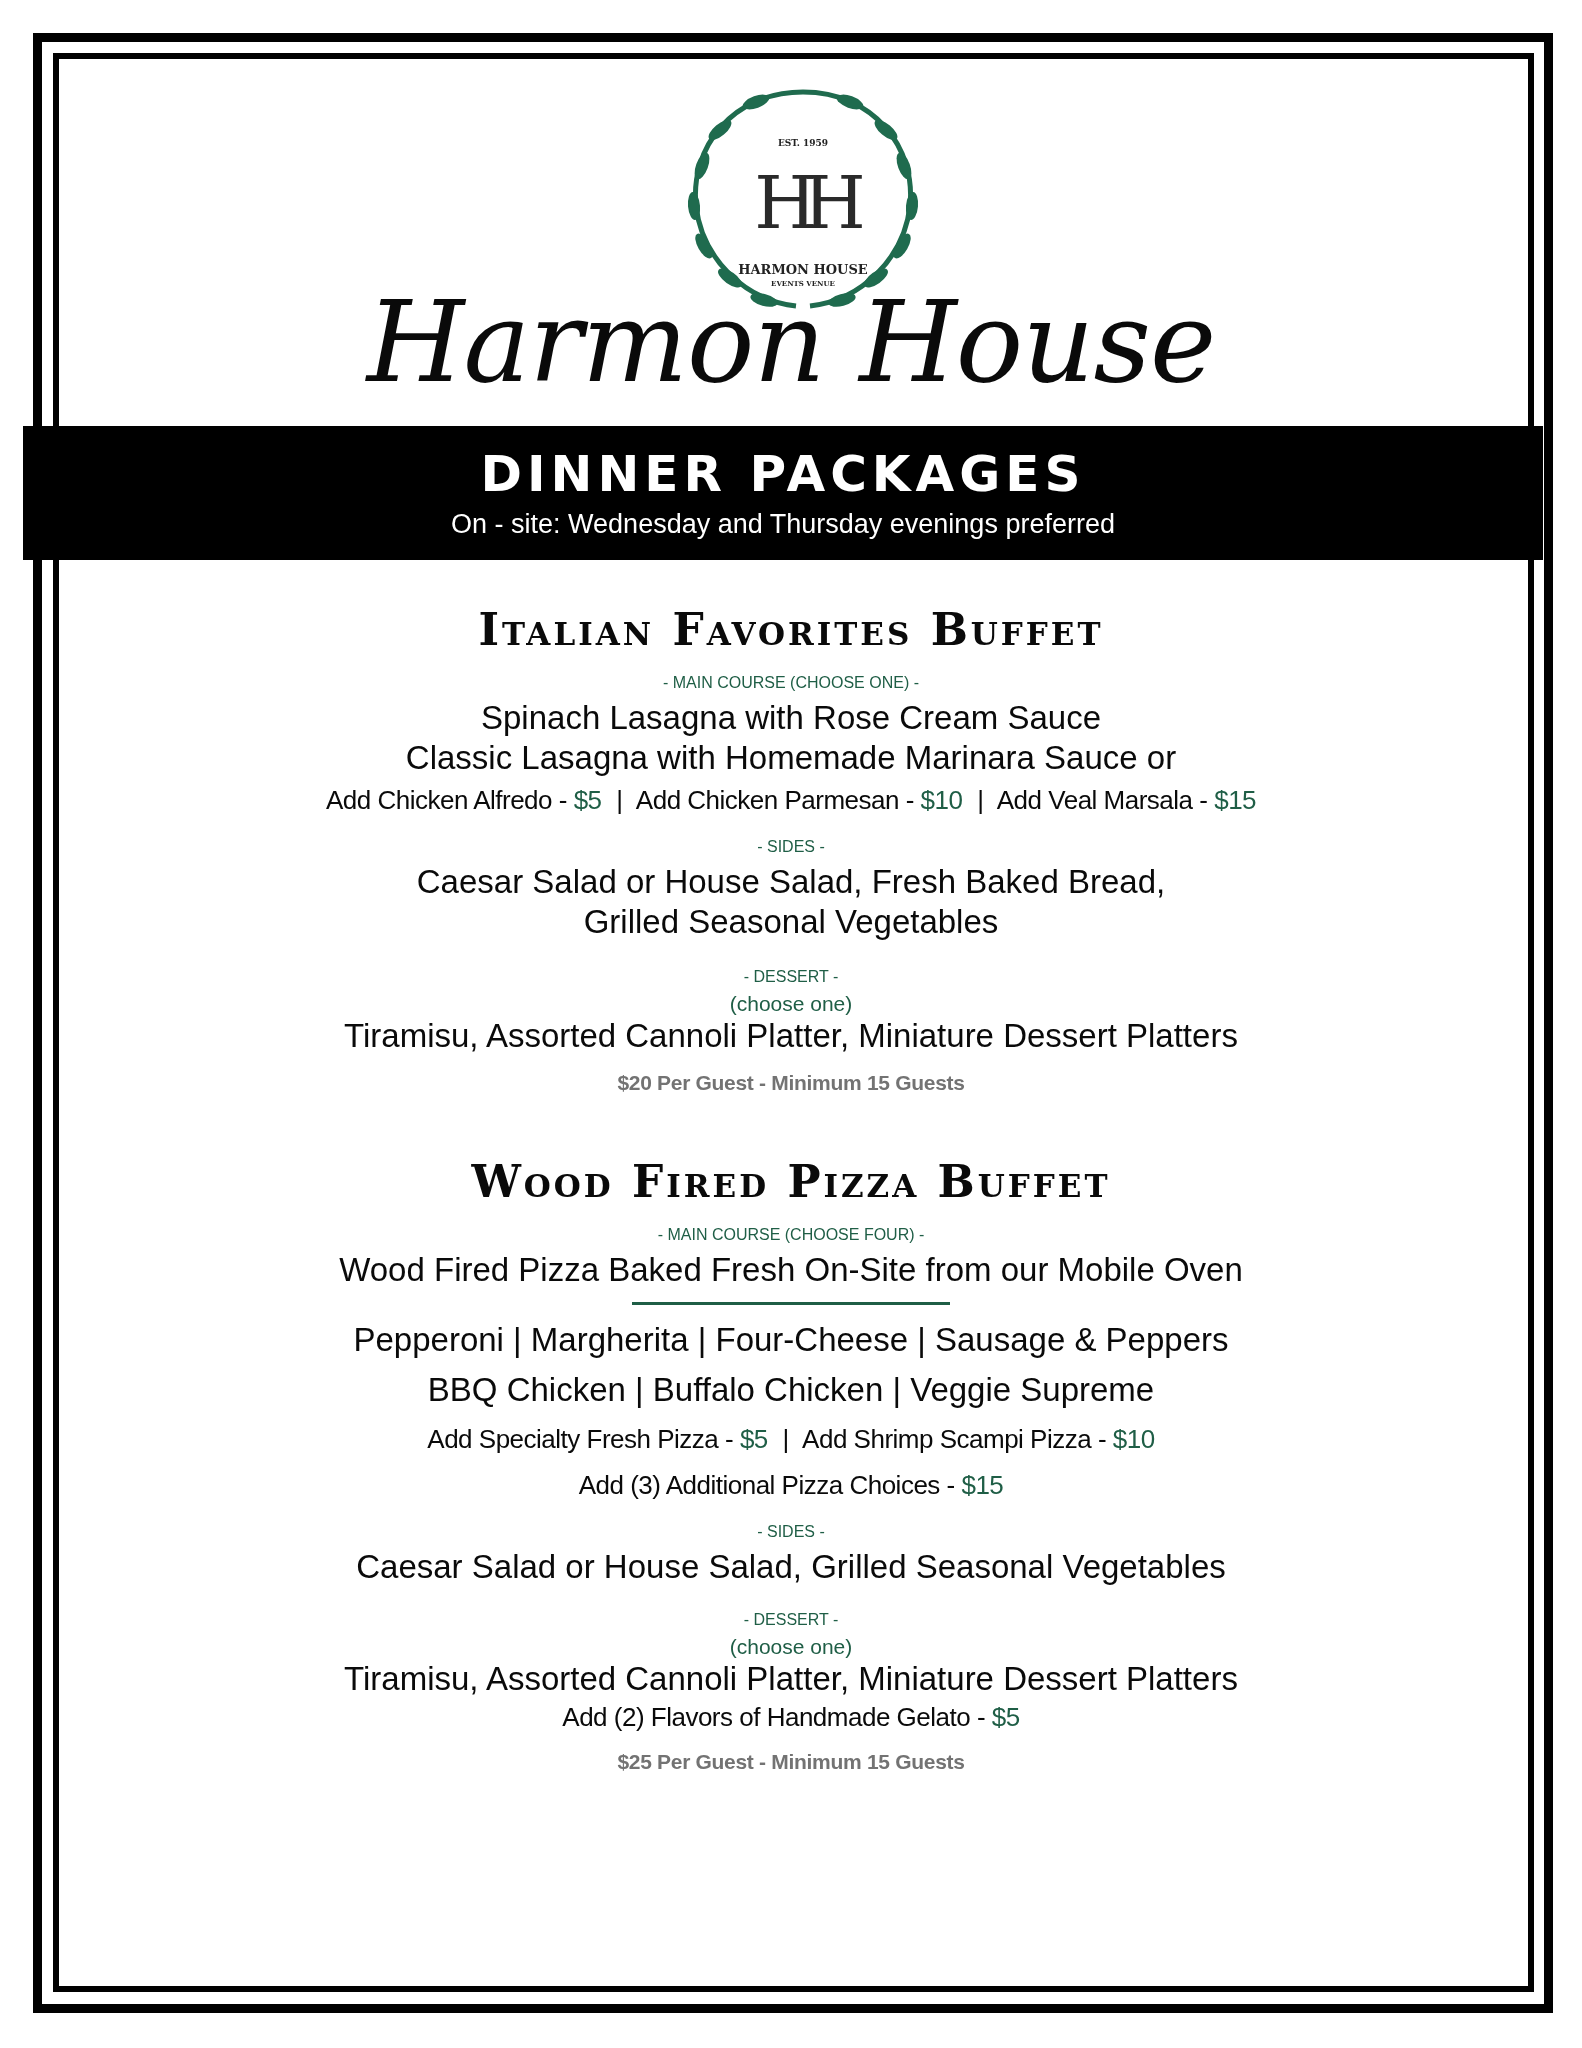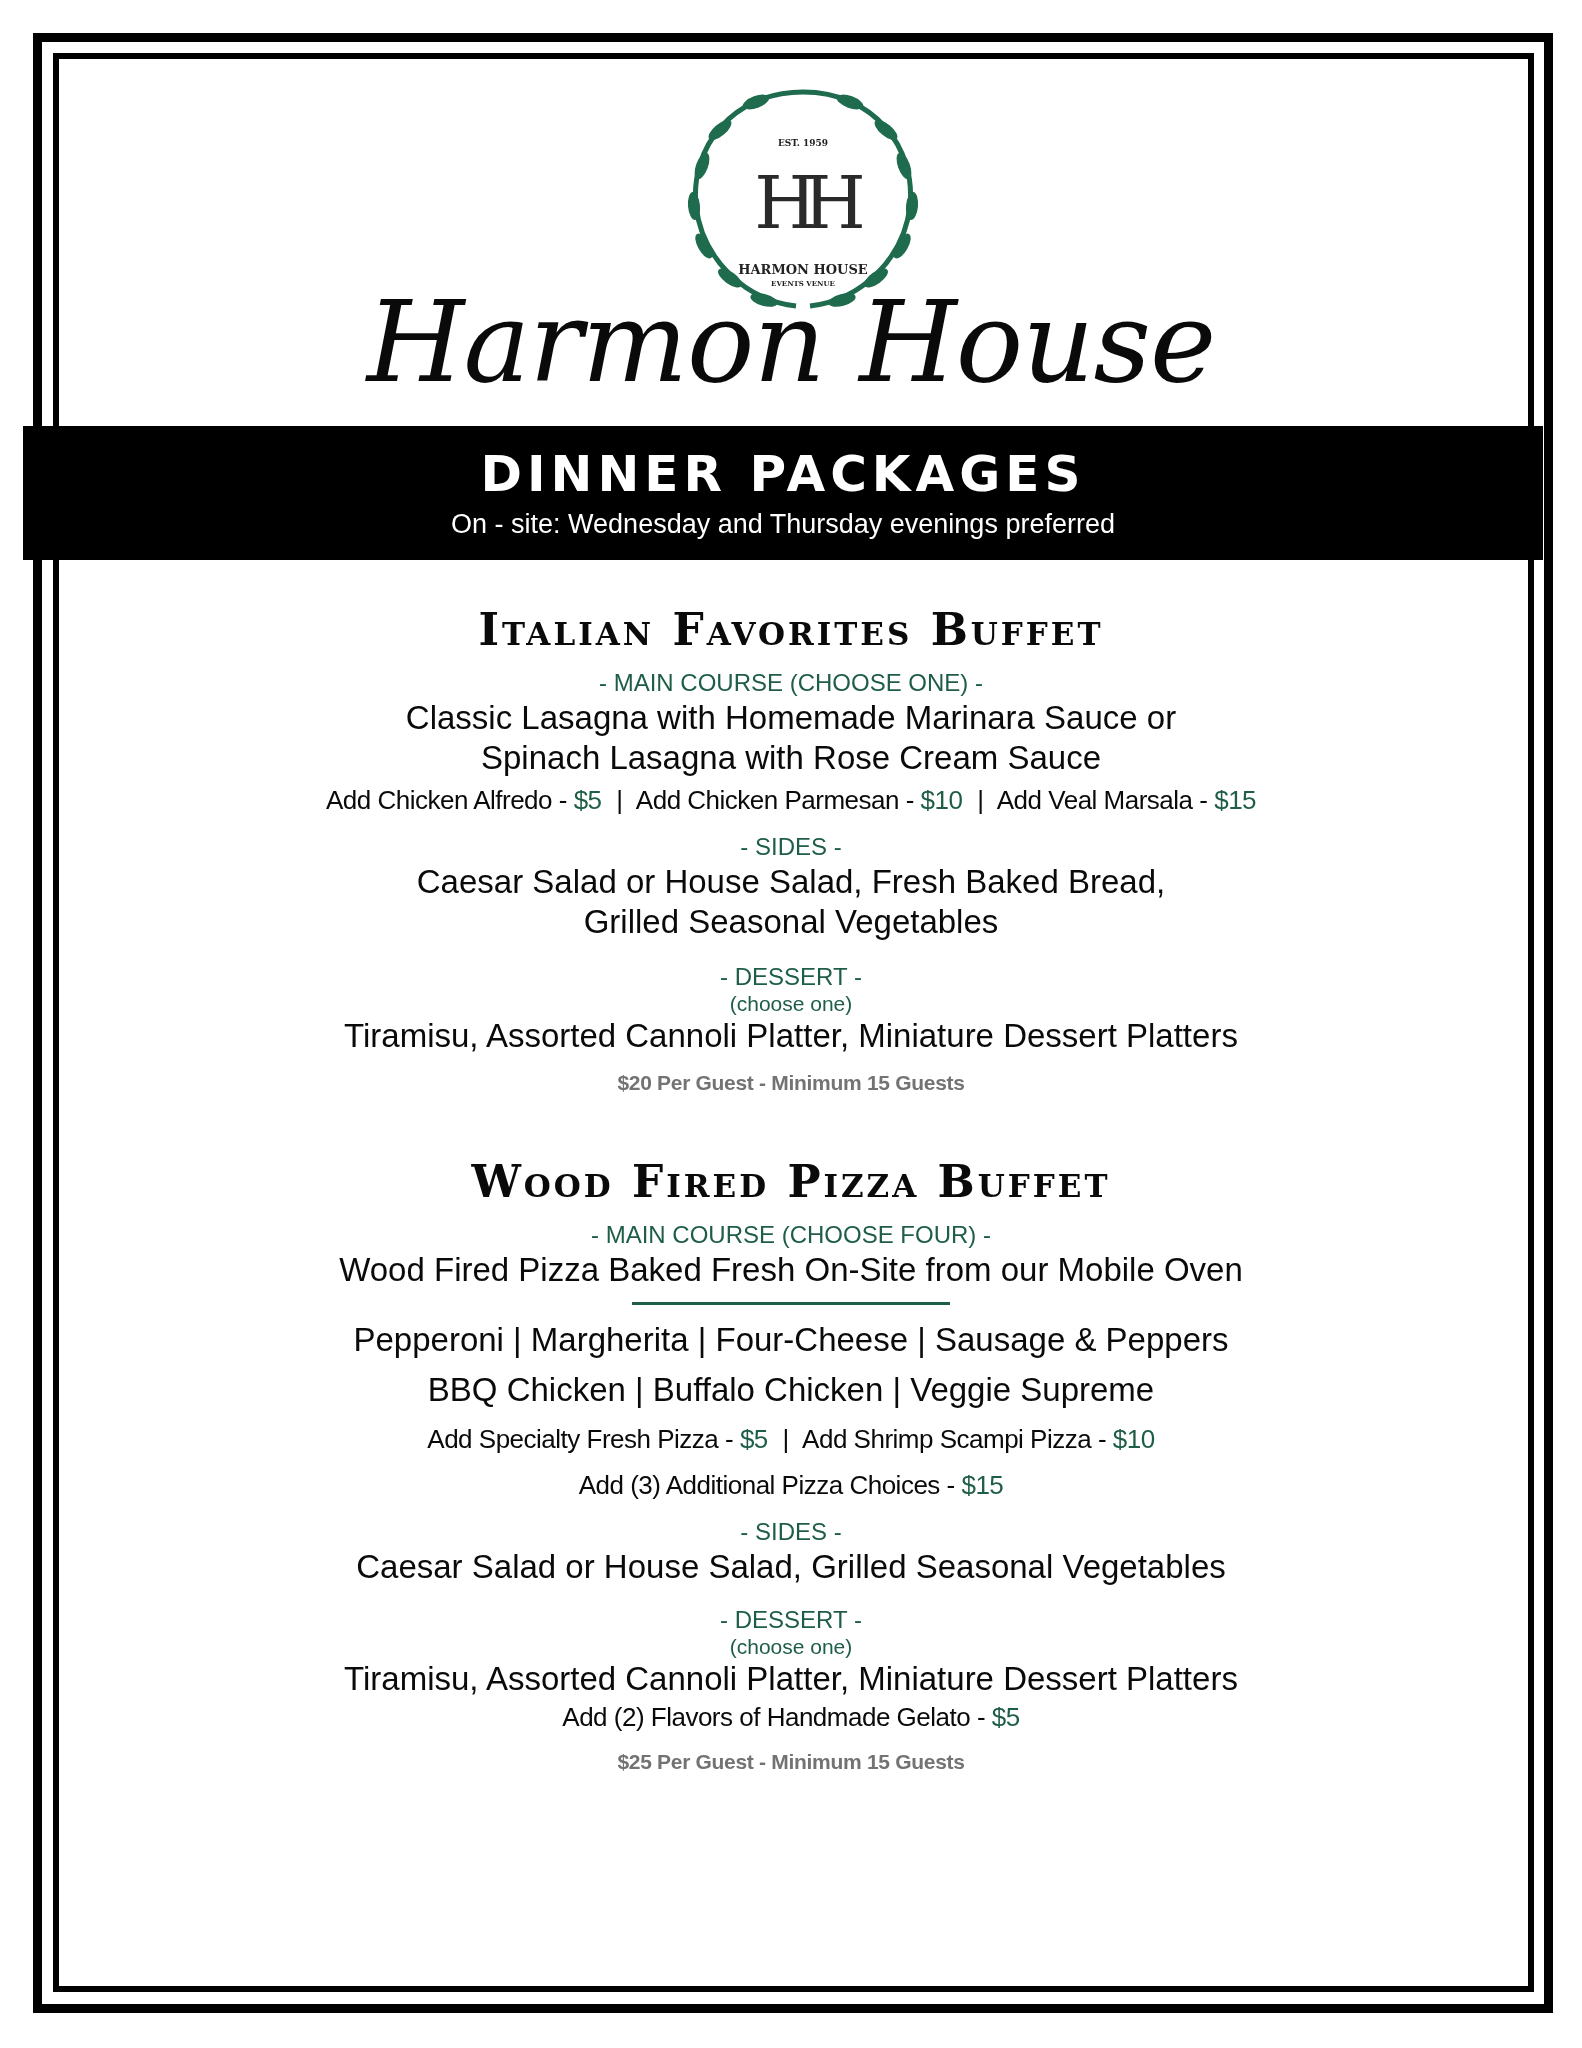--- a/index.html
+++ b/index.html
@@ -9,21 +9,21 @@
     .band { position: absolute; left: 23px; top: 426px; width: 1520px; height: 134px; background: #000; text-align: center; color: #fff; }
     .band-title { margin-top: 20px; font-family: "DejaVu Sans", sans-serif; font-weight: bold; font-size: 50px; letter-spacing: 5px; line-height: 56px; }
     .band-sub { margin-top: 6px; font-family: "Liberation Sans", sans-serif; font-weight: normal; font-size: 27px; line-height: 32px; }
 
     .logo { position: absolute; left: 672px; top: 78px; width: 262px; height: 240px; }
     .logo svg { width: 100%; height: 100%; }
     .script-title { position: absolute; left: 0; width: 1582px; top: 282px; text-align: center; font-family: "DejaVu Serif", serif; font-style: italic; font-size: 112px; line-height: 120px; color: #0a0a0a; letter-spacing: -1px; }
 
     .content { position: absolute; left: 0; width: 1582px; top: 600px; text-align: center; }
     .section-title { font-family: "DejaVu Serif", serif; font-weight: bold; font-size: 44px; letter-spacing: 3px; line-height: 60px; font-variant: small-caps; }
-    .label { color: #1f5e46; font-family: "Liberation Sans", sans-serif; font-size: 24px; line-height: 30px; }
+    .label { color: #1f5e46; font-family: "Liberation Sans", sans-serif; font-size: 16px; line-height: 30px; }
     .label.small { font-size: 21px; line-height: 24px; }
     .main-text { font-family: "Liberation Sans", sans-serif; font-size: 33px; line-height: 40px; }
     .add-line { font-family: "Liberation Sans", sans-serif; font-size: 26px; line-height: 36px; letter-spacing: -0.5px; }
     .price { color: #1f5e46; }
     .sep { display: inline-block; margin: 0 8px; }
     .price-line { color: #737373; font-size: 21px; line-height: 30px; font-weight: bold; letter-spacing: -0.3px; }
     .divider { width: 318px; height: 3px; background: #1f5e46; margin: 0 auto; }
     .pizza-list { font-size: 33px; line-height: 50px; }
   </style>
 </head>
@@ -66,22 +66,22 @@
 <div class="band">
   <div class="band-title">DINNER PACKAGES</div>
   <div class="band-sub">On - site: Wednesday and Thursday evenings preferred</div>
 </div>
 
 <div class="content">
 
   <section>
     <div class="section-title">Italian Favorites Buffet</div>
     <div class="label" style="margin-top:8px">- MAIN COURSE (CHOOSE ONE) -</div>
+    <div class="main-text">Spinach Lasagna with Rose Cream Sauce</div>
     <div class="main-text">Classic Lasagna with Homemade Marinara Sauce or</div>
-    <div class="main-text">Spinach Lasagna with Rose Cream Sauce</div>
     <div class="add-line" style="margin-top:4px">
       <span>Add Chicken Alfredo - </span><span class="price">$5</span>
       <span class="sep">|</span>
       <span>Add Chicken Parmesan - </span><span class="price">$10</span>
       <span class="sep">|</span>
       <span>Add Veal Marsala - </span><span class="price">$15</span>
     </div>
 
     <div class="label" style="margin-top:14px">- SIDES -</div>
     <div class="main-text">Caesar Salad or House Salad, Fresh Baked Bread,</div>

